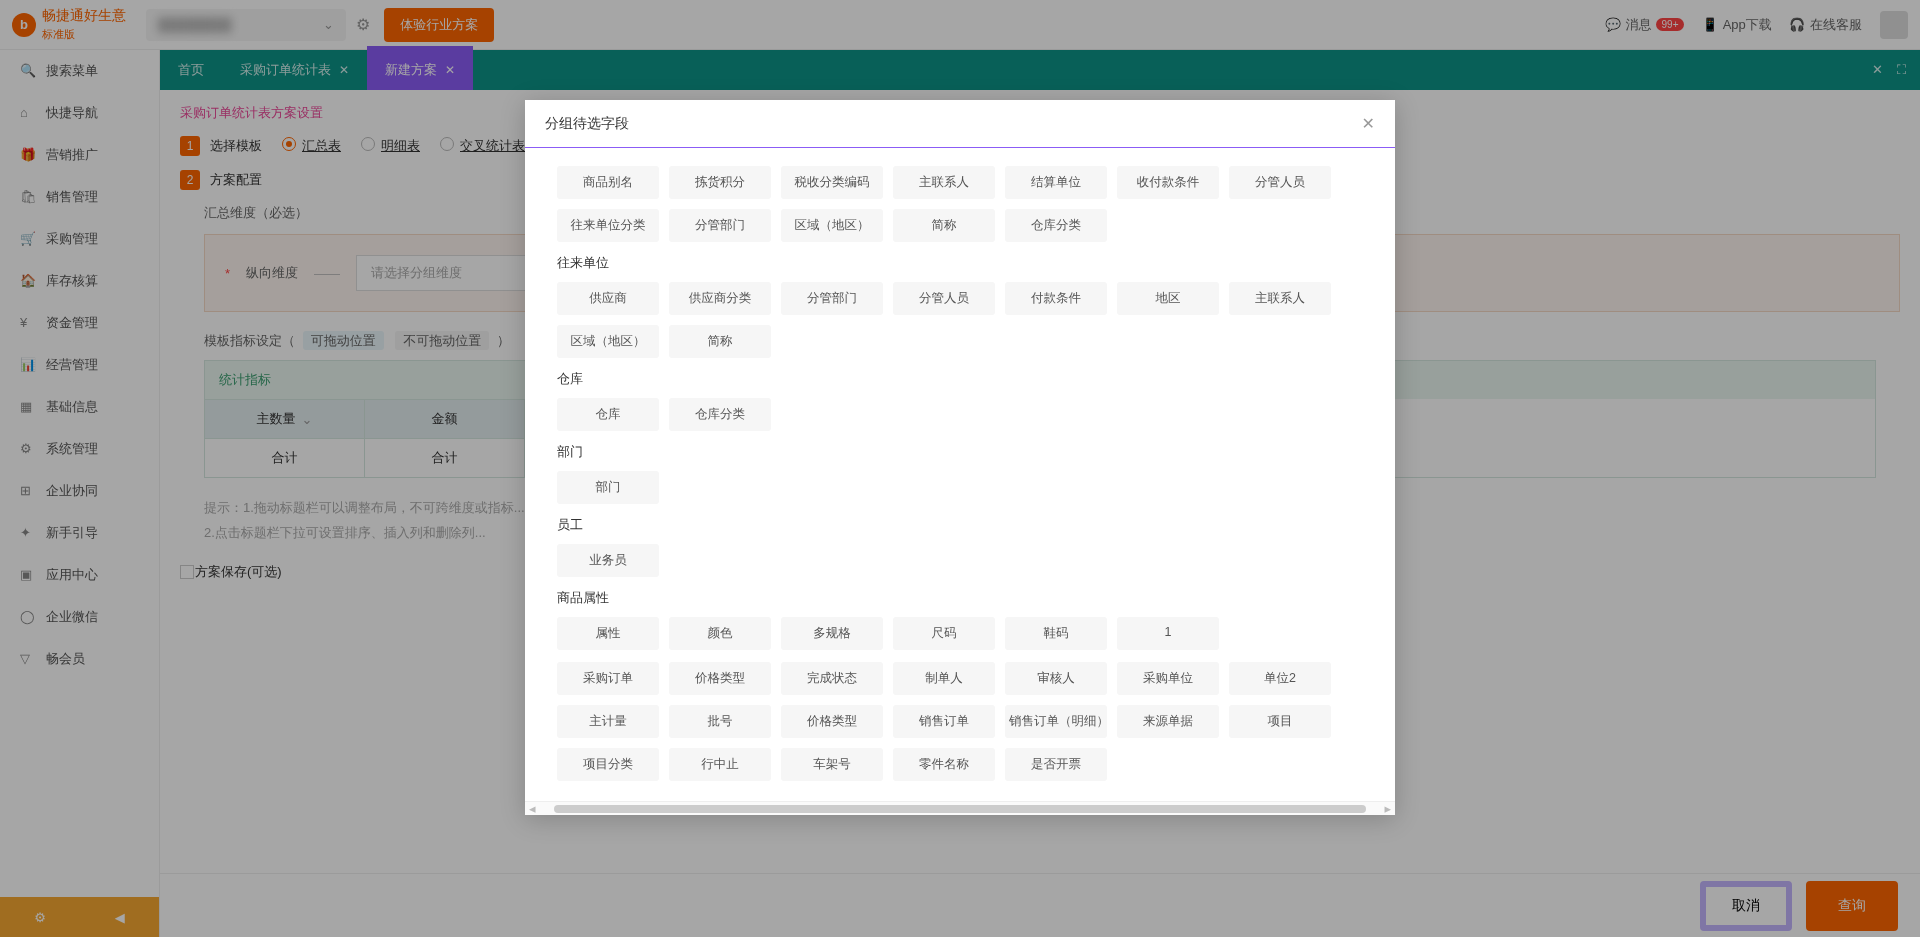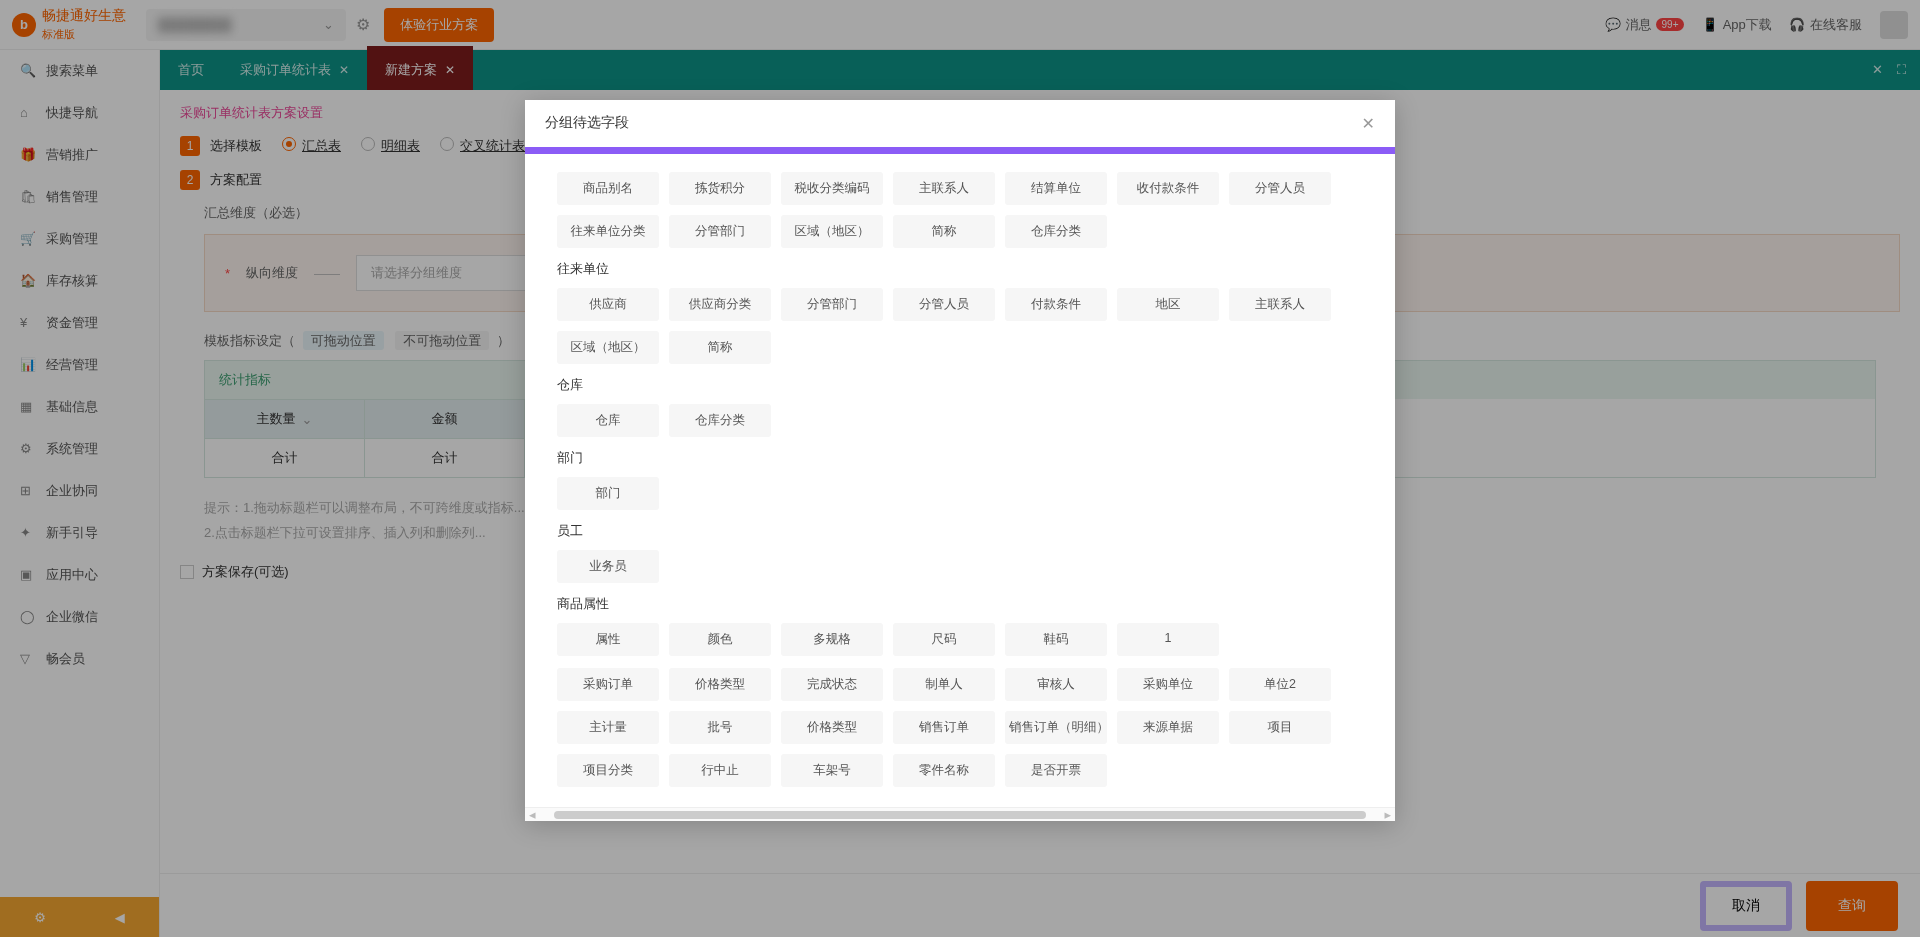--- a/index.html
+++ b/index.html
@@ -23,21 +23,21 @@
 
 .sidebar { position: absolute; left: 0; top: 50px; bottom: 0; width: 160px; background: #fff; border-right: 1px solid #eee; display: flex; flex-direction: column; }
 .side-item { display: flex; align-items: center; padding: 12px 20px; color: #555; cursor: pointer; gap: 10px; }
 .side-icon { width: 16px; height: 16px; color: #888; }
 .sidebar-footer { margin-top: auto; height: 40px; background: #f6a832; display: flex; align-items: center; justify-content: space-around; color: #fff; }
 .sidebar-footer span { cursor: pointer; }
 
 
 .tabs { position: absolute; left: 160px; right: 0; top: 50px; height: 40px; background: #0d9488; display: flex; align-items: center; }
 .tab { padding: 0 18px; height: 48px; display: flex; align-items: center; color: #d7f0ed; cursor: pointer; gap: 8px; }
-.tab.active { background: #7f1d1d; color: #fff; }
+.tab.active { background: #8b5cf6; color: #fff; }
 .tab .close { font-size: 12px; }
 .tabs-right { margin-left: auto; display: flex; gap: 14px; padding-right: 14px; color: #d7f0ed; }
 .tabs-right span { cursor: pointer; }
 
 
 .content { position: absolute; left: 160px; right: 0; top: 90px; bottom: 0; background: #fff; padding: 14px 20px; overflow: hidden; }
 .page-title-line { color: #ec4899; margin-bottom: 14px; font-size: 13px; }
 .step-head { display: flex; align-items: center; gap: 10px; margin-bottom: 14px; }
 .step-num { background: #f60; color: #fff; width: 20px; height: 20px; display: flex; align-items: center; justify-content: center; border-radius: 3px; font-size: 12px; }
 .step-title { font-weight: 500; }
@@ -53,32 +53,32 @@
 .dim-input { background: #fff; border: 1px solid #ddd; padding: 8px 14px; color: #aaa; min-width: 180px; }
 .tmpl-label { margin-left: 24px; color: #666; margin-bottom: 10px; }
 .legend-drag { background: #eaf6fb; padding: 2px 8px; border-radius: 3px; margin: 0 4px; }
 .legend-nodrag { background: #f5f5f5; padding: 2px 8px; border-radius: 3px; margin: 0 4px; }
 .table-wrap { border: 1px solid #d4e7df; margin: 8px 24px 0; }
 .table-head { background: #eaf6f0; color: #3a9d6f; padding: 10px 14px; font-weight: 500; }
 .table-row { display: flex; }
 .table-cell { flex: 0 0 160px; padding: 10px 14px; border-right: 1px solid #d4e7df; border-top: 1px solid #d4e7df; text-align: center; }
 .table-row.head .table-cell { background: #e4eef0; display: flex; align-items: center; justify-content: center; gap: 6px; }
 .hints { margin: 18px 24px; color: #aaa; line-height: 1.9; }
-.save-row { display: flex; align-items: center; gap: 8px; margin-top: 10px; }
+.save-row { display: flex; align-items: center; gap: 1px; margin-top: 10px; }
 .checkbox { width: 14px; height: 14px; border: 1px solid #ccc; }
 
 
 .footer { position: absolute; left: 160px; right: 0; bottom: 0; height: 64px; background: #fff; display: flex; align-items: center; justify-content: flex-end; gap: 14px; padding: 0 22px; border-top: 1px solid #eee; }
 .btn { padding: 10px 26px; border-radius: 4px; cursor: pointer; border: 6px solid #c4b5fd; background: #fff; font-size: 14px; }
 .btn.primary { background: #f60; color: #fff; border-color: #f60; }
 
 
 .overlay { position: absolute; inset: 0; background: rgba(0,0,0,0.35); display: flex; align-items: flex-start; justify-content: center; padding-top: 100px; }
 .modal { width: 870px; background: #fff; box-shadow: 0 4px 24px rgba(0,0,0,0.2); display: flex; flex-direction: column; max-height: 740px; }
-.modal-head { display: flex; align-items: flex-start; padding: 14px 20px; border-bottom: 7px solid #8b5cf6; }
+.modal-head { display: flex; align-items: flex-end; padding: 14px 20px; border-bottom: 1px solid #8b5cf6; }
 .modal-title { font-size: 14px; color: #333; }
 .modal-close { margin-left: auto; color: #999; cursor: pointer; font-size: 16px; }
 .modal-body { padding: 6px 32px 20px; overflow-y: auto; flex: 1; }
 .field-group { margin-top: 12px; }
 .group-title { font-size: 13px; color: #333; margin-bottom: 10px; margin-top: 8px; }
 .chip-row { display: flex; flex-wrap: wrap; gap: 10px; }
 .chip { flex: 0 0 102px; text-align: center; padding: 8px 4px; background: #f6f6f6; border-radius: 3px; cursor: pointer; font-size: 12.5px; color: #555; white-space: nowrap; overflow: hidden; }
 .h-scroll { height: 14px; border-top: 1px solid #eee; background: #fafafa; display: flex; align-items: center; }
 .h-scroll-thumb { height: 8px; background: #ccc; border-radius: 4px; margin: 0 18px; flex: 1; }
 </style>

